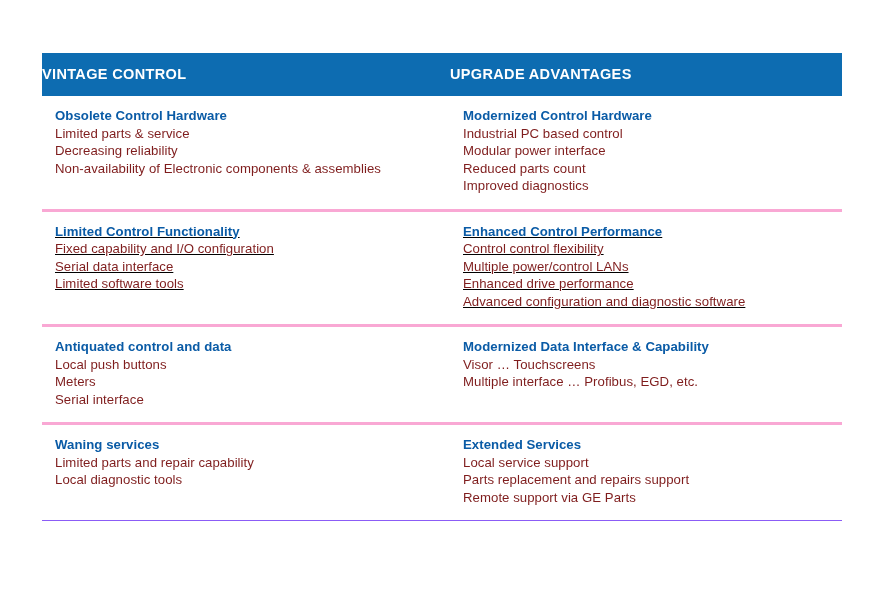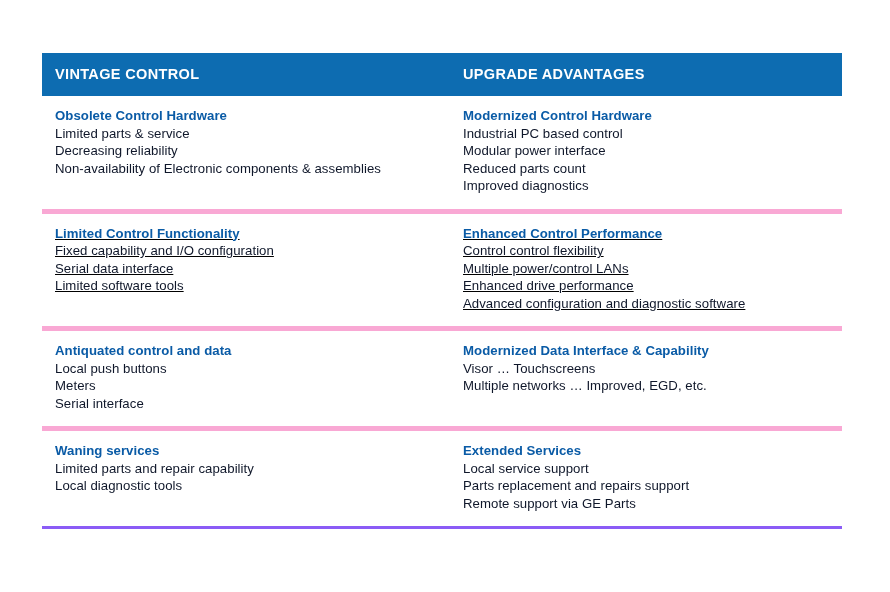--- a/index.html
+++ b/index.html
@@ -41,33 +41,32 @@
     box-sizing: border-box;
   }
   .col-left  { width: 408px; }
   .col-right { width: 392px; }
 
   .header-cell {
     color: #ffffff;
     font-size: 14.5px;
     font-weight: bold;
     letter-spacing: 0.35px;
-    padding-left: 13px;
     line-height: 43px;
     white-space: nowrap;
   }
 
   
   .table-row {
     display: flex;
-    border-bottom: 5px solid #f9a8d4;
+    border-bottom: 3px solid #f9a8d4;
     box-sizing: border-box;
   }
   .table-row:last-child {
-    border-bottom: 3px solid #8b5cf6;
+    border-bottom: 1px solid #8b5cf6;
   }
 
   .cell {
     box-sizing: border-box;
     padding: 11px 10px 14px 13px;
   }
 
   .cell-title {
     color: #0a5ba6;
     font-size: 13.2px;
@@ -76,21 +75,21 @@
     margin: 0 0 0 0;
     letter-spacing: 0.05px;
   }
 
   .cell-list {
     list-style: none;
     margin: 0;
     padding: 0;
   }
   .cell-list li {
-    color: #0f172a;
+    color: #7f1d1d;
     font-size: 13.2px;
     line-height: 17.5px;
     letter-spacing: 0.05px;
   }
 
   
   .row-1 .cell { min-height: 107px; }
   .row-2 .cell { min-height: 100px; text-decoration: underline; }
   .row-3 .cell { min-height: 88px; }
   .row-4 .cell { min-height: 92px; }
@@ -157,21 +156,21 @@
         <ul class="cell-list">
           <li>Local push buttons</li>
           <li>Meters</li>
           <li>Serial interface</li>
         </ul>
       </div>
       <div class="cell col-right">
         <div class="cell-title">Modernized Data Interface &amp; Capability</div>
         <ul class="cell-list">
           <li>Visor … Touchscreens</li>
-          <li>Multiple networks … Improved, EGD, etc.</li>
+          <li>Multiple interface … Profibus, EGD, etc.</li>
         </ul>
       </div>
     </div>
 
     <div class="table-row row-4">
       <div class="cell col-left">
         <div class="cell-title">Waning services</div>
         <ul class="cell-list">
           <li>Limited parts and repair capability</li>
           <li>Local diagnostic tools</li>

